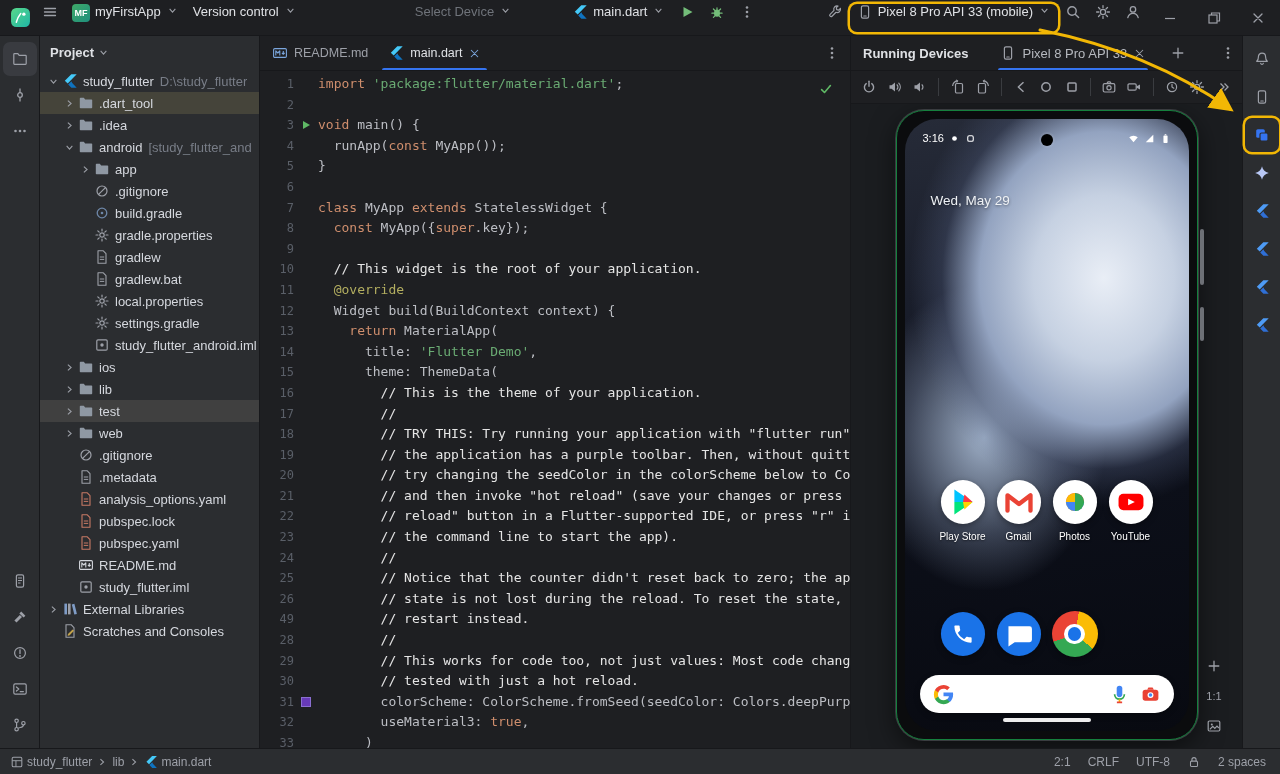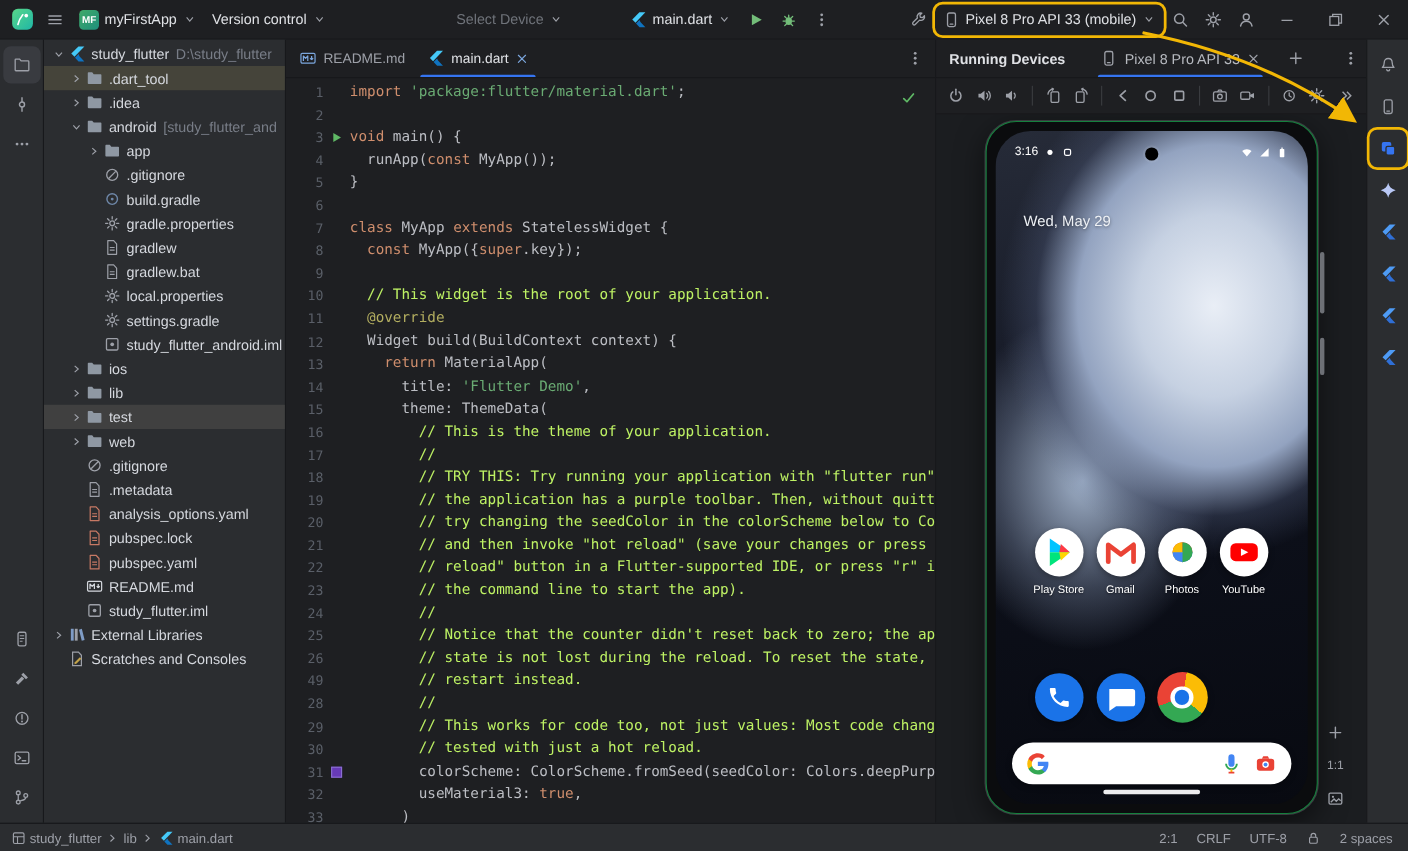--- a/index.html
+++ b/index.html
@@ -4,21 +4,21 @@
 <style>
 *{margin:0;padding:0;box-sizing:border-box}
 :root{--ann:#F2B705;--bg0:#1e1f22;--bg1:#2b2d30;--brd:#17181b;--txt:#dfe1e5;--txt2:#9da0a8;--txt3:#6f737a;--blue:#3574f0}
 html,body{width:1280px;height:774px;overflow:hidden;background:var(--bg0);font-family:"Liberation Sans","DejaVu Sans",sans-serif;color:var(--txt)}
 .app{width:1280px;height:774px;display:flex;flex-direction:column;position:relative}
 .ico{display:inline-flex;width:16px;height:16px;color:var(--txt2);flex:0 0 auto}
 .ico svg{width:100%;height:100%}
 .ico.sm{width:13px;height:13px}
 
 .titlebar{flex:0 0 36px;background:var(--bg0);border-bottom:1px solid var(--brd);display:flex;align-items:center;padding-left:10px}
-.tb-btn{display:flex;align-items:center;gap:5px;height:28px;padding:0 7px;border-radius:6px;font-size:13px;color:var(--txt);white-space:nowrap}
+.tb-btn{display:flex;gap:5px;height:28px;padding:0 7px;border-radius:6px;font-size:13px;color:var(--txt);white-space:nowrap}
 .tb-btn.dim{color:var(--txt3)}
 .mf-badge{width:18px;height:18px;border-radius:4px;background:linear-gradient(135deg,#3fa968,#1f8f7d);color:#fff;font-size:9px;font-weight:bold;display:flex;align-items:center;justify-content:center}
 .aslogo{width:21px;height:21px;margin-right:4px}
 .sp104{width:104px}.sp46{width:46px}.flex1{flex:1}
 .win-btn{width:44px;height:35px;display:flex;align-items:center;justify-content:center;color:#b6b9bf}
 .ann-ring{box-shadow:0 0 0 2.5px var(--ann);border-radius:7px}
 
 .main{flex:1;display:flex;min-height:0}
 .lstrip{width:40px;background:var(--bg1);border-right:1px solid var(--brd);display:flex;flex-direction:column;align-items:center;padding:4px 0}
 .rstrip{width:38px;background:var(--bg1);border-left:1px solid var(--brd);display:flex;flex-direction:column;align-items:center;padding:4px 0}
@@ -43,21 +43,21 @@
 .tab{display:flex;align-items:center;gap:6px;height:34px;padding:0 10px;font-size:12.5px;color:var(--txt2);position:relative}
 .tab.active{color:var(--txt)}
 .tab.active::after{content:"";position:absolute;left:4px;right:4px;bottom:0;height:2.5px;background:var(--blue);border-radius:2px 2px 0 0}
 .tab .ico{color:#7ba6dd}
 .tabs-end{margin-left:auto;padding-right:10px;display:flex}
 .editor-body{flex:1;position:relative;overflow:hidden;font-family:"DejaVu Sans Mono","Liberation Mono",monospace;font-size:13px;padding-top:3px}
 .cl{display:flex;height:20.6px;line-height:20.6px}
 .cl .ln{width:34px;flex:0 0 34px;text-align:right;color:#5a5f68;font-size:12px}
 .cl .mk{width:24px;flex:0 0 24px;display:flex;align-items:center;justify-content:center}
 .cl .tx{white-space:pre;color:#bcbec4;overflow:hidden}
-.tk-k{color:#cf8e6d}.tk-s{color:#6aab73}.tk-c{color:#bef264}.tk-a{color:#b3ae60}.tk-d{color:#bcbec4}
+.tk-k{color:#cf8e6d}.tk-s{color:#6aab73}.tk-c{color:#e5e5e5}.tk-a{color:#b3ae60}.tk-d{color:#bcbec4}
 .run-mk{width:0;height:0;border-left:7px solid #5fb865;border-top:4.5px solid transparent;border-bottom:4.5px solid transparent}
 .color-mk{width:10px;height:10px;background:#673ab7;border:1px solid #8a6fd0}
 .inspect{position:absolute;top:10px;right:16px}
 
 .devices{width:391px;background:var(--bg0);display:flex;flex-direction:column;min-width:0}
 .dev-header{flex:0 0 34px;display:flex;align-items:center;padding:0 8px 0 12px;font-size:13px;gap:14px}
 .dev-title{color:var(--txt);font-weight:600;white-space:nowrap}
 .dev-tab{display:flex;align-items:center;gap:6px;margin-left:14px;color:#b6b9bf;position:relative;height:100%;padding:0 4px;white-space:nowrap}
 .dev-tab::after{content:"";position:absolute;left:2px;right:2px;bottom:0;height:2.5px;background:var(--blue);border-radius:2px 2px 0 0}
 .hbtn{margin-left:6px}
@@ -335,20 +335,28 @@
                 <circle cx="4.6" cy="12.2" r="1.7" stroke="currentColor" stroke-width="1.2" fill="none"></circle>
                 <circle cx="11.4" cy="6.2" r="1.7" stroke="currentColor" stroke-width="1.2" fill="none"></circle>
                 <path d="M4.6 5.5v5M11.4 7.9c0 2.6-3.4 2.3-5 3.3" stroke="currentColor" stroke-width="1.2" fill="none"></path>
               </svg>
             </span>
           </div>
         </div>
     </div>
 
     <div class="project">
+      <div class="proj-header">
+        <span>Project</span>
+        <span class="ico sm">
+            <svg viewBox="0 0 16 16">
+              <path d="M4.5 6l3.5 4 3.5-4" stroke="currentColor" stroke-width="1.3" fill="none"></path>
+            </svg>
+          </span>
+      </div>
       <div class="tree" id="tree">
           <div class="trow" style="padding-left: 6px;">
             <span class="chev">
               <svg viewBox="0 0 16 16">
                 <path d="M4.5 6l3.5 4 3.5-4" stroke="currentColor" stroke-width="1.3" fill="none"></path>
               </svg>
             </span>
             <span class="ti">
               <svg viewBox="0 0 16 16">
                 <path d="M9.3 1.2 2.8 7.7l2.9 2.9 9-9.4z" fill="#45c9f8"></path>

